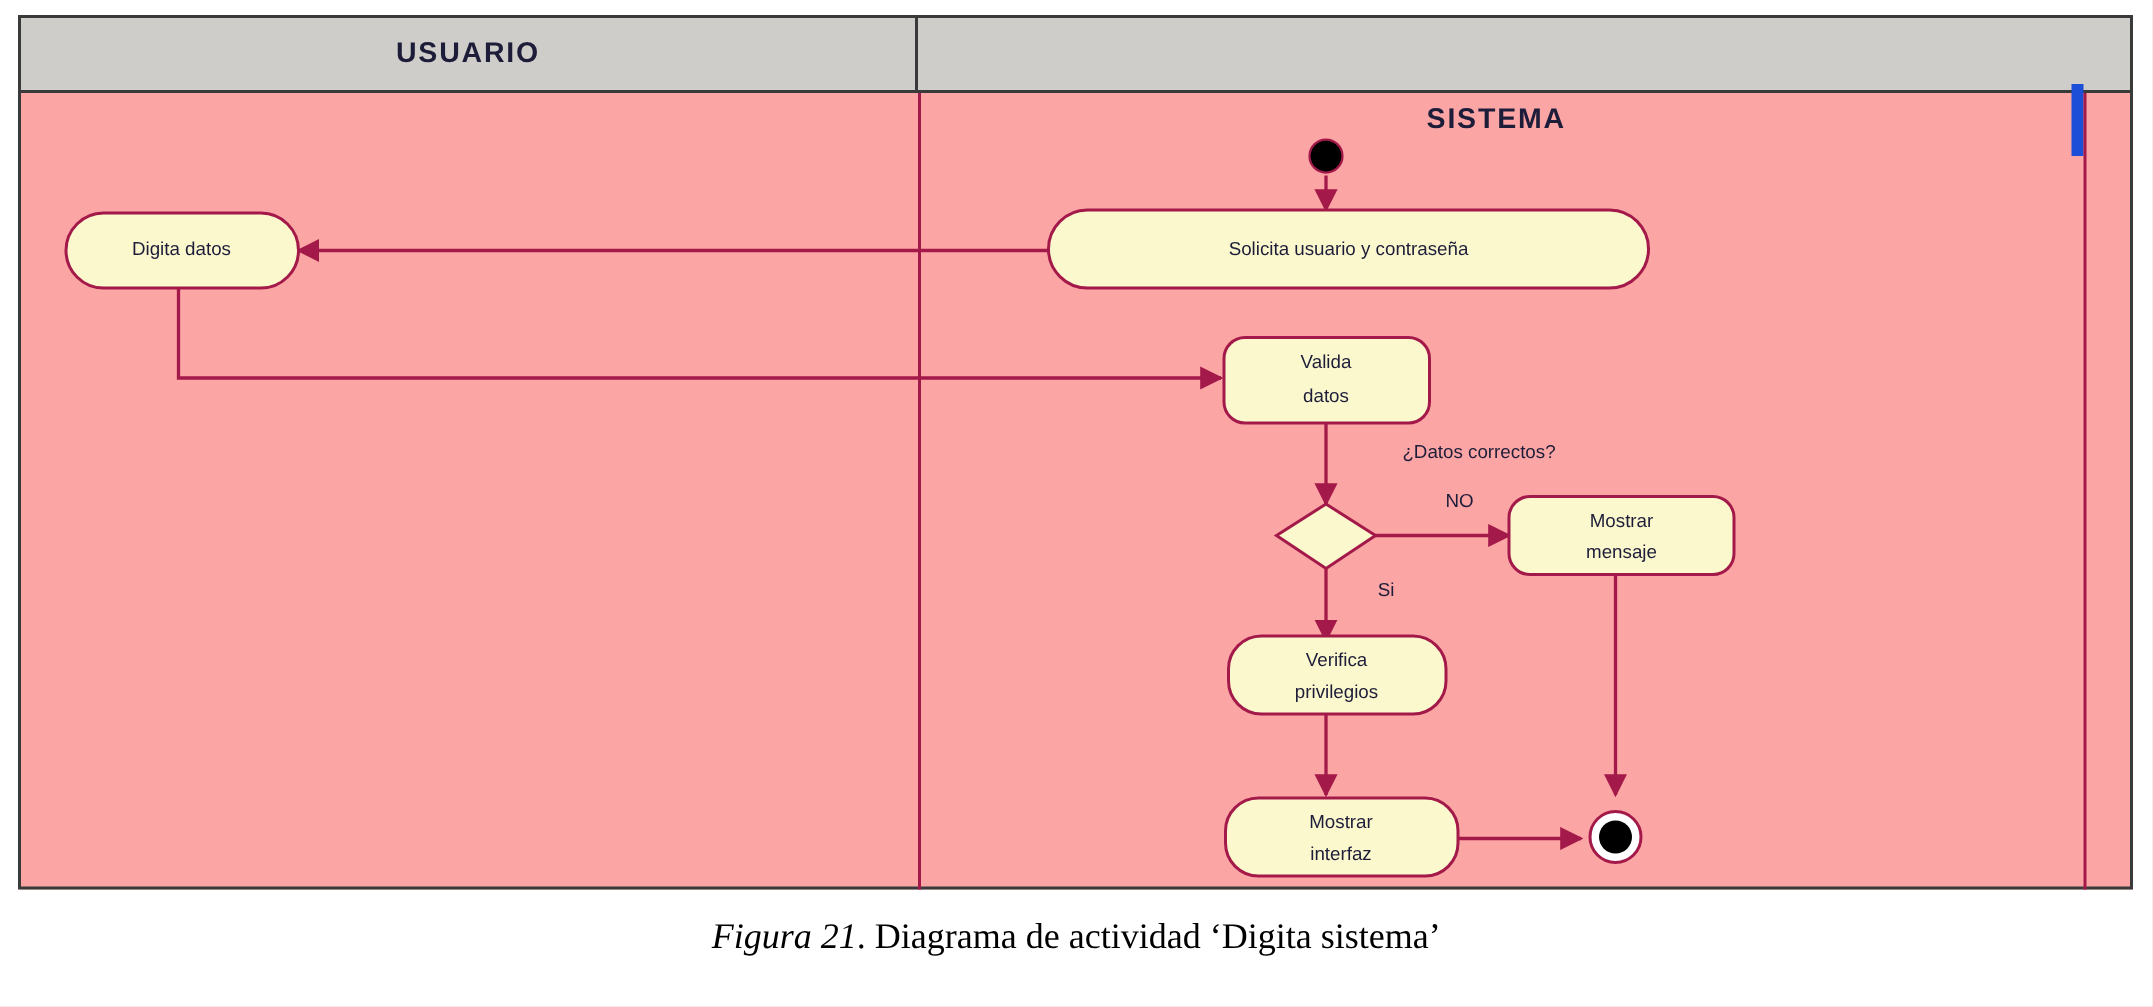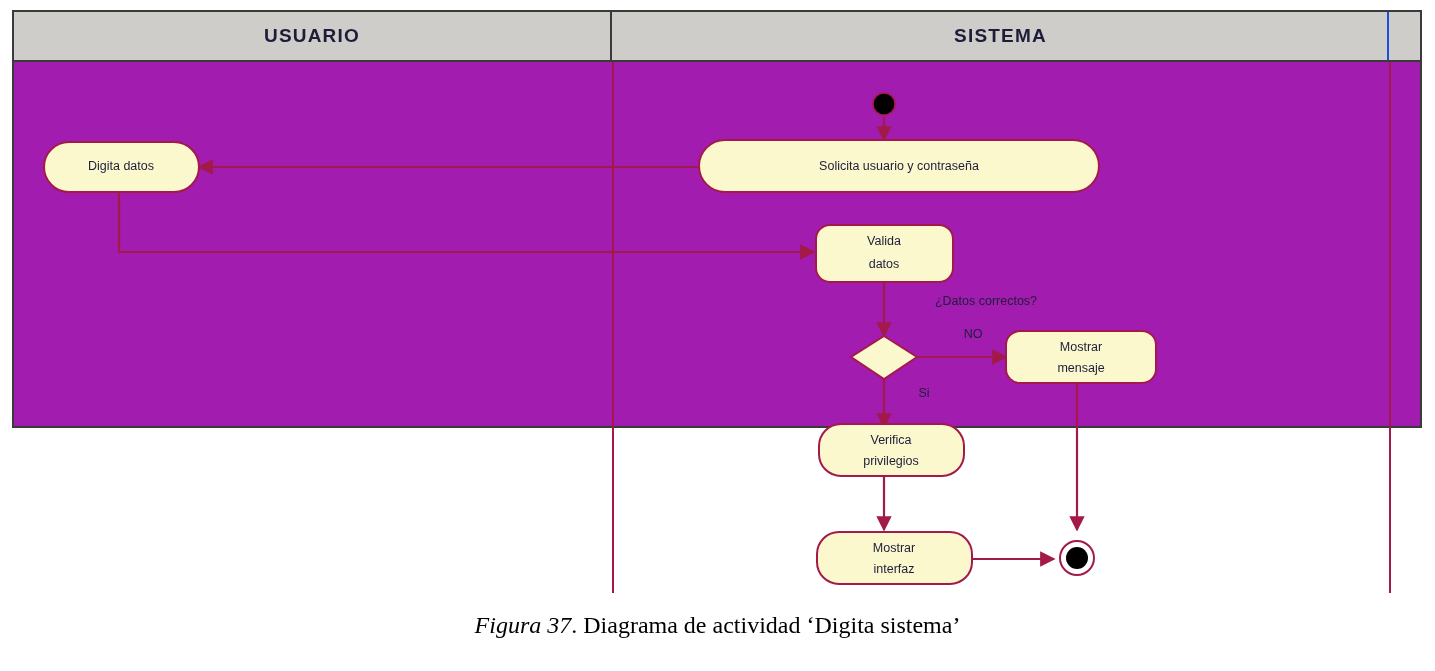--- a/index.html
+++ b/index.html
@@ -13,24 +13,24 @@
     font-family: "Liberation Sans", sans-serif;
     position: relative;
     overflow: hidden;
   }
 
   #diagram-frame {
     position: absolute;
     left: 12px;
     top: 10px;
     width: 1410px;
-    height: 418px;
+    height: 583px;
     border: 2px solid #3a3a3a;
     box-sizing: border-box;
-    background: #a21caf;
+    background: #fca5a5;
   }
 
   .swim-header-row {
     position: absolute;
     left: 0;
     top: 0;
     width: 100%;
     height: 50px;
     box-sizing: border-box;
     border-bottom: 2px solid #3a3a3a;
@@ -43,21 +43,21 @@
     height: 48px;
     line-height: 48px;
     text-align: center;
     font-size: 19px;
     font-weight: bold;
     letter-spacing: 1.2px;
     color: #1d1d3a;
     box-sizing: border-box;
   }
   .swim-header.hdr-usuario { left: 0; width: 598px; border-right: 2px solid #3a3a3a; }
-  .swim-header.hdr-sistema { left: 600px; width: 775px; border-right: 2px solid #1d4ed8; }
+  .swim-header.hdr-sistema { left: 600px; width: 775px; border-right: 8px solid #1d4ed8; margin-top: 44px; }
   .swim-header.hdr-extra   { left: 1377px; width: 29px; }
 
   .swim-lane-divider {
     position: absolute;
     top: 50px;
     width: 2px;
     height: 531px;
     background: #a31a4a;
   }
   .divider-1 { left: 598px; }
@@ -190,15 +190,15 @@
 
     <g>
       <circle cx="1063" cy="496" r="17" fill="#ffffff" stroke="#a31a4a" stroke-width="2"></circle>
       <circle cx="1063" cy="496" r="11" fill="#000000"></circle>
     </g>
 
   </svg>
 </div>
 
 <div id="figure-caption">
-  <span class="fig-num">Figura 37</span><span>.</span>
+  <span class="fig-num">Figura 21</span><span>.</span>
   <span>Diagrama de actividad ‘Digita sistema’</span>
 </div>
 
 </body></html>

